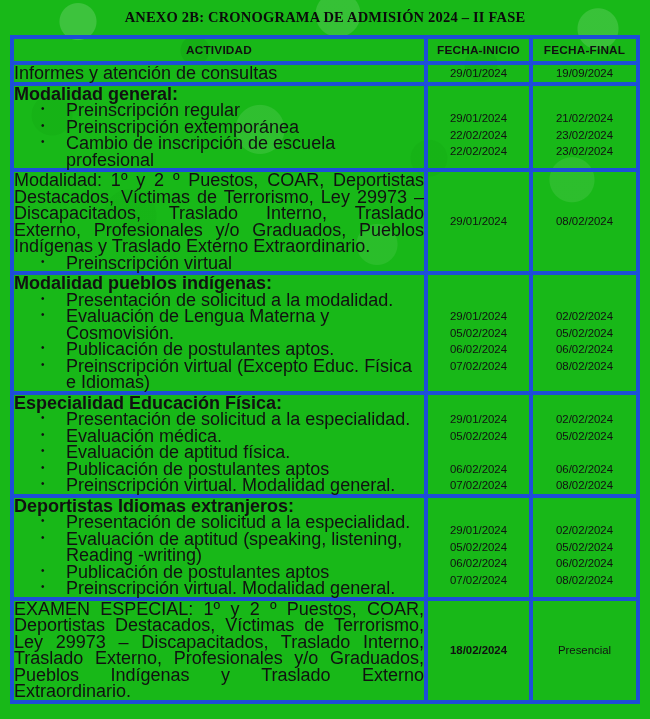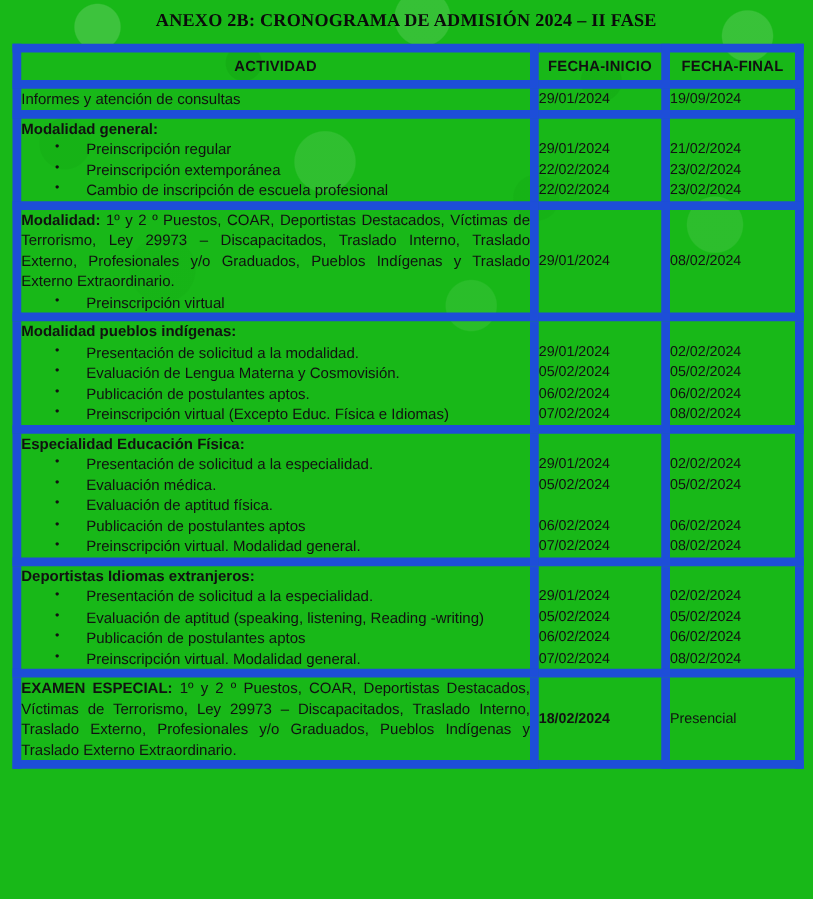--- a/index.html
+++ b/index.html
@@ -57,44 +57,44 @@
   }
 
   table.sched{
     position:absolute;
     left:10px;top:35px;
     width:626px;
     border-collapse:collapse;
     table-layout:fixed;
   }
   table.sched td, table.sched th{
-    border:7px solid #1d4ed8;
+    border:4px solid #1d4ed8;
     padding:0;
     vertical-align:middle;
     color:#111;
   }
   col.c1{width:414px;}
   col.c2{width:105px;}
   col.c3{width:107px;}
 
   th.hd{
     text-align:center;
     font-size:11.8px;
     font-weight:bold;
     height:22px;
     letter-spacing:.2px;
   }
 
   td.act{
     padding:3px 6px 3px 6px;
-    font-size:12px;
+    font-size:18px;
     line-height:16.5px;
   }
   td.date{
-    text-align:left;
+    text-align:center;
     font-size:11.4px;
     line-height:16.5px;
     padding:3px 2px;
   }
   td.date.b{font-weight:bold;}
 
   .hdr{font-weight:bold;display:block;}
   ul.bl{list-style:none;margin:0;padding:0;}
   ul.bl li{
     position:relative;
@@ -102,21 +102,21 @@
     line-height:16.5px;
   }
   ul.bl li:before{
     content:"\2022";
     position:absolute;
     left:27px;
     top:-1px;
     font-size:10px;
   }
   .just{text-align:justify;text-justify:inter-word;}
-  .just b{font-weight:bold;}
+  .just b{font-weight:normal;}
   .datestack span{display:block;}
   .sp{height:16.5px;}
 </style>
 </head>
 <body>
 
 <div id="bg"></div>
 <div id="bg2"></div>
 
 <div id="page">

